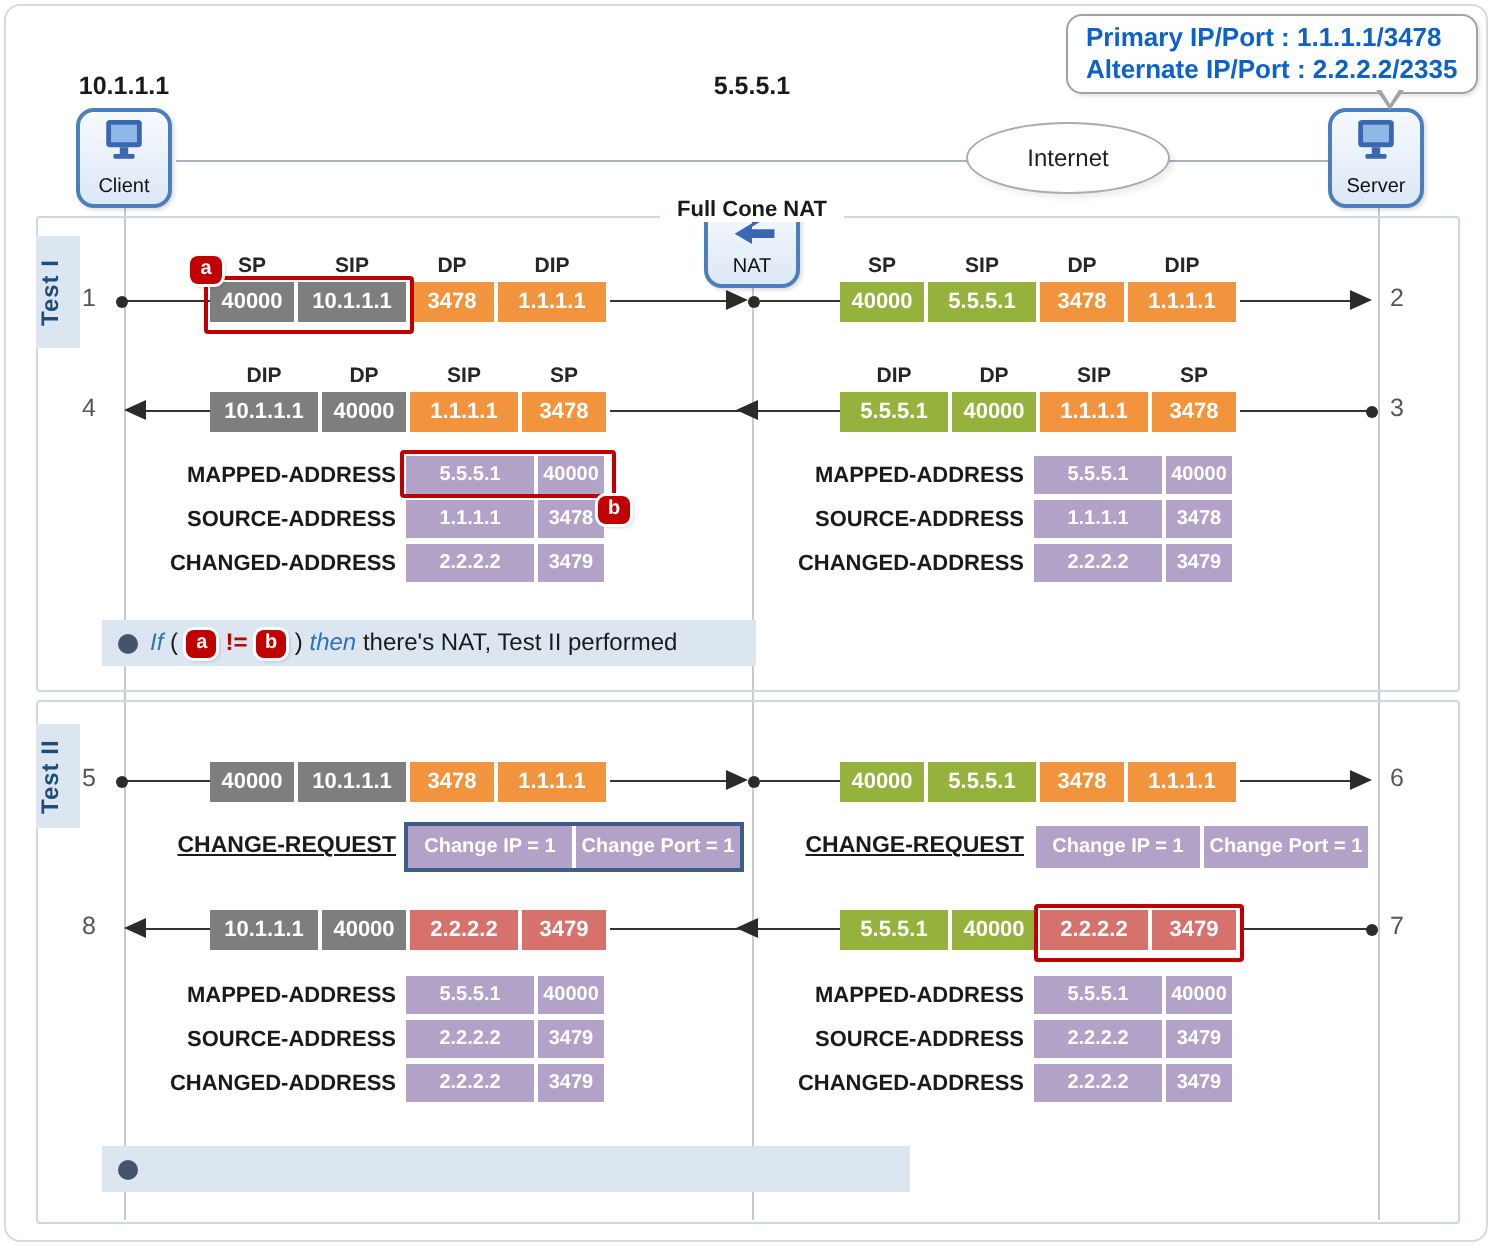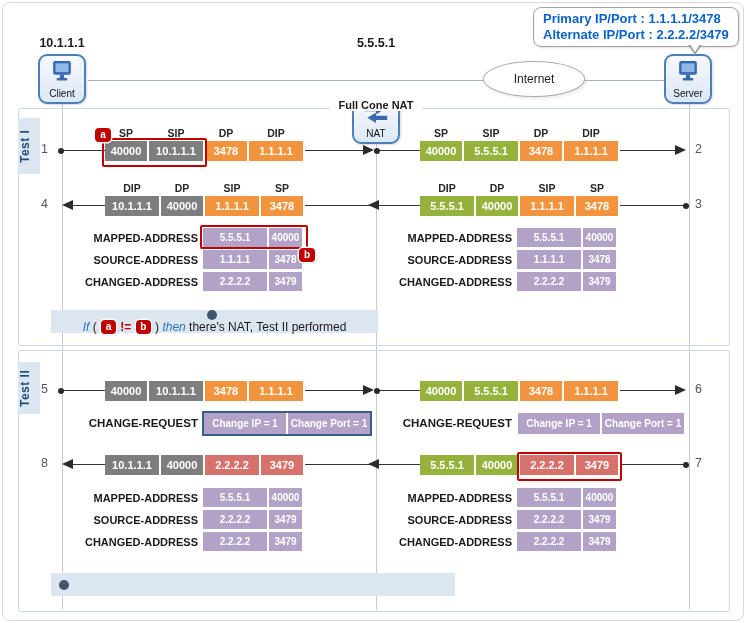--- a/index.html
+++ b/index.html
@@ -42,21 +42,21 @@
   .badge span,.ibadge{display:inline-block;background:#c00000;color:#fff;font-weight:bold;font-style:normal;
          font-size:10px;width:16px;height:14px;line-height:14px;text-align:center;border-radius:4px;
          box-shadow:0 0 0 1.5px #fff,1px 1px 2px rgba(0,0,0,.35);}
   .ibadge{width:15px;margin:0 1px;vertical-align:1px;}
   .attrs{position:absolute;z-index:3;}
   .arow{display:flex;align-items:center;height:19px;margin-bottom:3px;}
   .alabel{width:160px;text-align:right;font-weight:bold;font-size:11px;color:#1a1a1a;margin-right:5px;}
   .acell{height:19px;line-height:19px;background:#b3a2c7;color:#fff;font-weight:bold;font-size:10px;text-align:center;}
   .aip{width:64px;margin-right:2px;} .aport{width:33px;}
   .crrow{position:absolute;display:flex;align-items:center;height:26px;z-index:3;}
-  .crlabel{width:160px;text-align:right;font-weight:bold;font-size:11.5px;color:#1a1a1a;margin-right:4px;}
+  .crlabel{width:160px;text-align:right;font-weight:bold;font-size:11.5px;color:#1a1a1a;margin-right:4px;text-decoration:underline;}
   .crwrap{display:flex;}
   .crwrap.navy{border:2.5px solid #3e5c8a;}
   .crwrap.plain{border:2.5px solid transparent;}
   .crcell{height:21px;line-height:21px;width:82px;background:#b3a2c7;color:#fff;font-weight:bold;font-size:10px;text-align:center;}
   .crcell:first-child{margin-right:2px;}
   .note{position:absolute;font-style:italic;font-weight:bold;font-size:11.5px;color:#1f4e79;z-index:3;white-space:nowrap;}
   .concl{position:absolute;background:#dce6f1;height:23px;display:flex;align-items:center;padding:0 8px;
          font-size:12px;color:#1a1a1a;z-index:3;white-space:nowrap;}
   .bullet{width:10px;height:10px;border-radius:50%;background:#44546a;margin-right:6px;flex:0 0 auto;}
   .bluei{color:#2e74b5;font-style:italic;}
@@ -96,21 +96,21 @@
       </svg>
     </span>
     <span class="node-label">NAT</span>
   </div>
   <div class="nat-caption" style="left:330px;top:99px;">Full Cone NAT</div>
 
   <div class="cloud" style="left:483px;top:61px;width:100px;height:34px;">Internet</div>
 
   <div class="callout" style="left:533px;top:7px;">
     <div>Primary IP/Port : 1.1.1.1/3478</div>
-    <div>Alternate IP/Port : 2.2.2.2/3479</div>
+    <div>Alternate IP/Port : 2.2.2.2/2335</div>
   </div>
   <div class="tail-o" style="left:688px;top:45px;"></div>
   <div class="tail-i" style="left:690px;top:44px;"></div>
 
   <div class="node" style="left:664px;top:54px;height:50px;">
     <span>
       <svg width="26" height="23" viewBox="0 0 24 22">
         <rect x="3.5" y="1" width="17" height="13" rx="1.8" fill="#3a68b0"></rect>
         <rect x="5.8" y="3.2" width="12.4" height="8.4" fill="#8fb8e6"></rect>
         <rect x="10" y="14" width="4" height="3.2" fill="#3a68b0"></rect>
@@ -233,21 +233,21 @@
       <span class="acell aip">1.1.1.1</span>
       <span class="acell aport">3478</span>
     </div>
     <div class="arow">
       <span class="alabel">CHANGED-ADDRESS</span>
       <span class="acell aip">2.2.2.2</span>
       <span class="acell aport">3479</span>
     </div>
   </div>
 
-  <div class="concl" style="left:51px;top:310px;width:311px;flex-direction:column;">
+  <div class="concl" style="left:51px;top:310px;width:311px;">
     <span class="bullet"></span>
     <span>
       <span class="bluei">If</span>
       <span>(</span>
       <span class="ibadge">a</span>
       <span class="redb">!=</span>
       <span class="ibadge">b</span>
       <span>)</span>
       <span class="bluei">then</span>
       <span>there's NAT, Test II performed</span>

